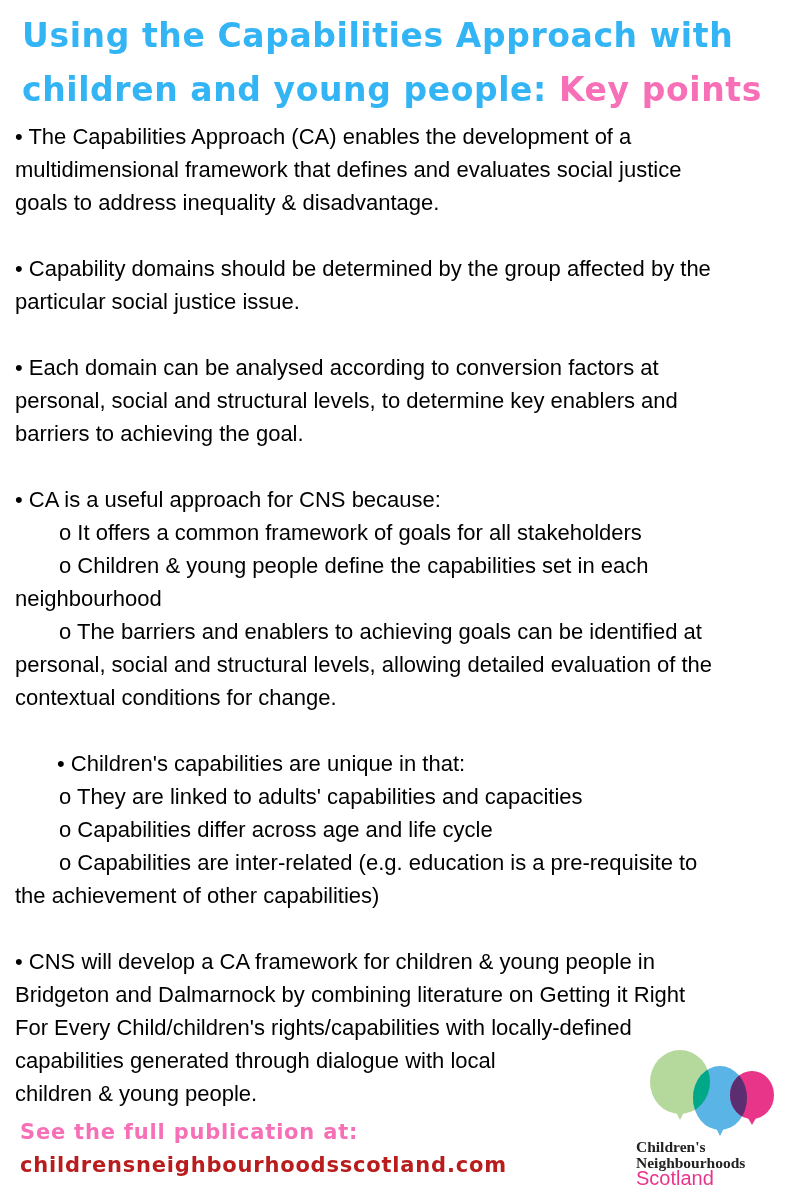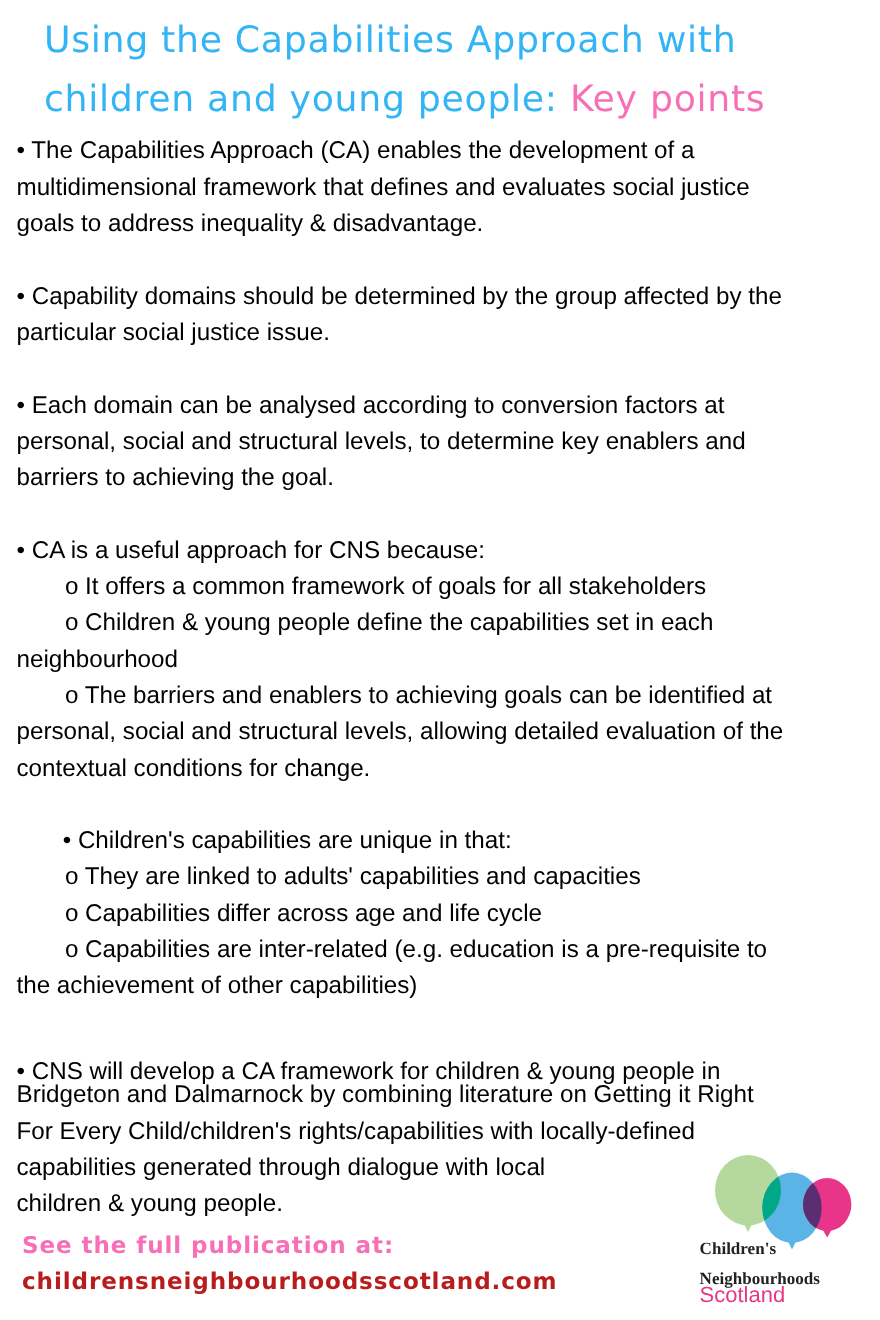--- a/index.html
+++ b/index.html
@@ -1,21 +1,21 @@
 <!DOCTYPE html>
 <html><head>
 <meta charset="utf-8">
 <style>
   * { margin: 0; padding: 0; box-sizing: border-box; }
   html, body { width: 800px; height: 1200px; background: #ffffff; overflow: hidden; }
   body { position: relative; font-family: "DejaVu Sans", sans-serif; }
 
   .title-line {
-    position: absolute; left: 40px;
-    font-family: "DejaVu Sans", sans-serif; font-weight: normal;
+    position: absolute; left: 22px;
+    font-family: "DejaVu Sans", sans-serif; font-weight: bold;
     font-size: 33px; letter-spacing: 0.6px; white-space: nowrap;
     color: #33b5f5;
   }
   .title-accent { color: #f76fb6; text-align: right; }
 
   .body-line {
     position: absolute; left: 15px;
     font-family: Liberation Sans, sans-serif;
     font-size: 22px; color: #000000; white-space: nowrap;
     transform-origin: left top;
@@ -81,21 +81,21 @@
 
   <div>
     <div class="body-line" style="top:751px;margin-left:42px;">• Children's capabilities are unique in that:</div>
     <div class="body-line indent" style="top:784px;">o They are linked to adults' capabilities and capacities</div>
     <div class="body-line indent" style="top:817px;">o Capabilities differ across age and life cycle</div>
     <div class="body-line indent" style="top:850px;">o Capabilities are inter-related (e.g. education is a pre-requisite to</div>
     <div class="body-line" style="top:883px;">the achievement of other capabilities)</div>
   </div>
 
   <div>
-    <div class="body-line" style="top:949px;margin-top:12px;">• CNS will develop a CA framework for children &amp; young people in</div>
+    <div class="body-line" style="top:949px;">• CNS will develop a CA framework for children &amp; young people in</div>
     <div class="body-line" style="top:982px;">Bridgeton and Dalmarnock by combining literature on Getting it Right</div>
     <div class="body-line" style="top:1015px;">For Every Child/children's rights/capabilities with locally-defined</div>
     <div class="body-line" style="top:1048px;">capabilities generated through dialogue with local</div>
     <div class="body-line" style="top:1081px;">children &amp; young people.</div>
   </div>
 </section>
 
 <div>
   <div class="cta-line cta-pink" style="top:1120px;">See the full publication at:</div>
   <div class="cta-line cta-blue" style="top:1153px;">childrensneighbourhoodsscotland.com</div>
@@ -117,16 +117,16 @@
 
     <ellipse cx="88" cy="48" rx="27" ry="32" fill="#5ab4e5"></ellipse>
     <path d="M84 78 L88 86 L92 78 Z" fill="#5ab4e5"></path>
 
     <ellipse cx="120" cy="45" rx="22" ry="24" fill="#e8358a"></ellipse>
     <path d="M116 68 L120 75 L124 68 Z" fill="#e8358a"></path>
 
     <ellipse cx="88" cy="48" rx="27" ry="32" fill="#00a887" clip-path="url(#cG)"></ellipse>
     <ellipse cx="88" cy="48" rx="27" ry="32" fill="#5b2e72" clip-path="url(#cP)"></ellipse>
   </svg>
-  <div class="logo-text" style="top:77px;text-align:center;">Children's</div>
+  <div class="logo-text" style="top:88px;text-align:center;">Children's</div>
   <div class="logo-text" style="top:104px;">Neighbourhoods</div>
   <div class="logo-text scot" style="top:120px;">Scotland</div>
 </div>
 
 </body></html>

